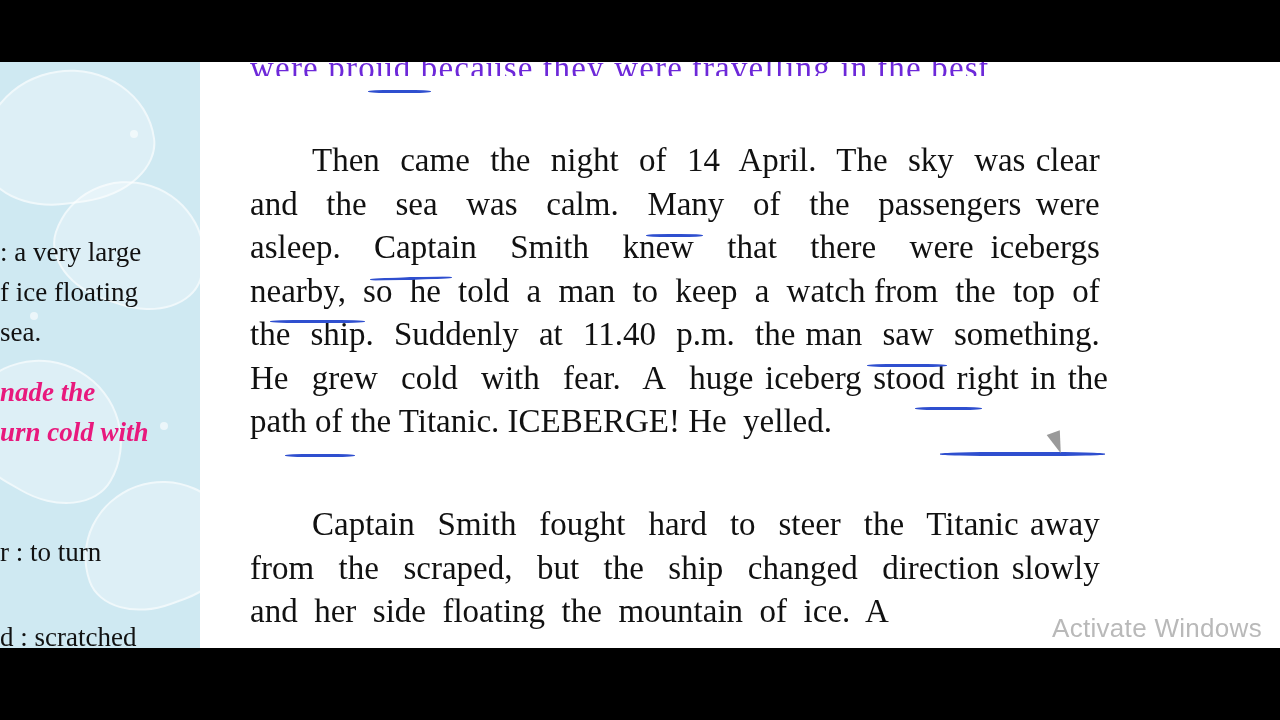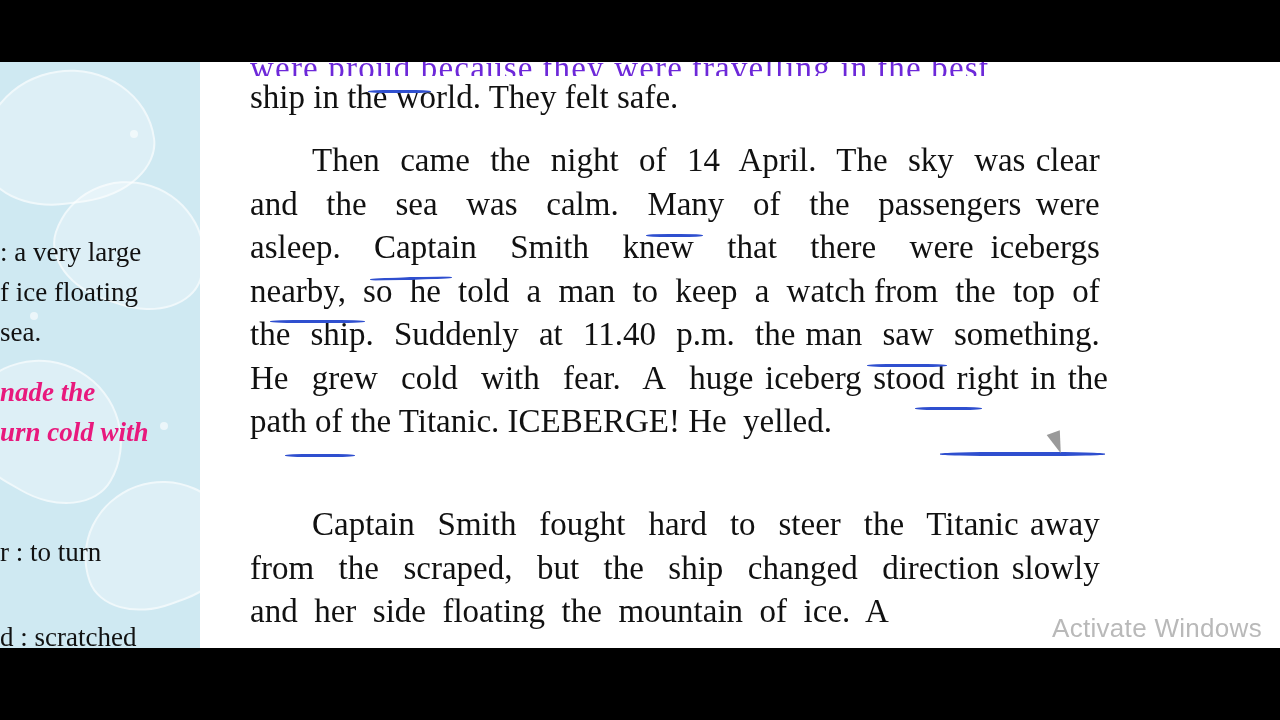--- a/index.html
+++ b/index.html
@@ -197,21 +197,20 @@
 urn cold with</div>
         <div class="g-entry g3">r :  to turn</div>
         <div class="g-entry g4">d :  scratched</div>
       </div>
     </div>
 
     <div class="body-text">
 
       <div class="para clipped-top">
         <span class="clip-line">were proud because they were travelling in the best</span>
-        <span class="line2">ship in the world. They felt safe.</span>
       </div>
 
       <p class="para p2">
         Then&nbsp; came&nbsp; the&nbsp; night&nbsp; of&nbsp; 14&nbsp; April.&nbsp; The&nbsp; sky&nbsp; was
         clear&nbsp; and&nbsp; the&nbsp; sea&nbsp; was&nbsp; calm.&nbsp; Many&nbsp; of&nbsp; the&nbsp; passengers
         were&nbsp; asleep.&nbsp; Captain&nbsp; Smith&nbsp; knew&nbsp; that&nbsp; there&nbsp; were
         <b>icebergs</b>&nbsp; nearby,&nbsp; so&nbsp; he&nbsp; told&nbsp; a&nbsp; man&nbsp; to&nbsp; keep&nbsp; a&nbsp; watch
         from&nbsp; the&nbsp; top&nbsp; of&nbsp; the&nbsp; ship.&nbsp; Suddenly&nbsp; at&nbsp; 11.40&nbsp; p.m.&nbsp; the
         man&nbsp; saw&nbsp; something.&nbsp; He&nbsp; grew&nbsp; cold&nbsp; with&nbsp; fear.&nbsp; A&nbsp; huge
         iceberg stood right in the path of the Titanic. ICEBERGE!

